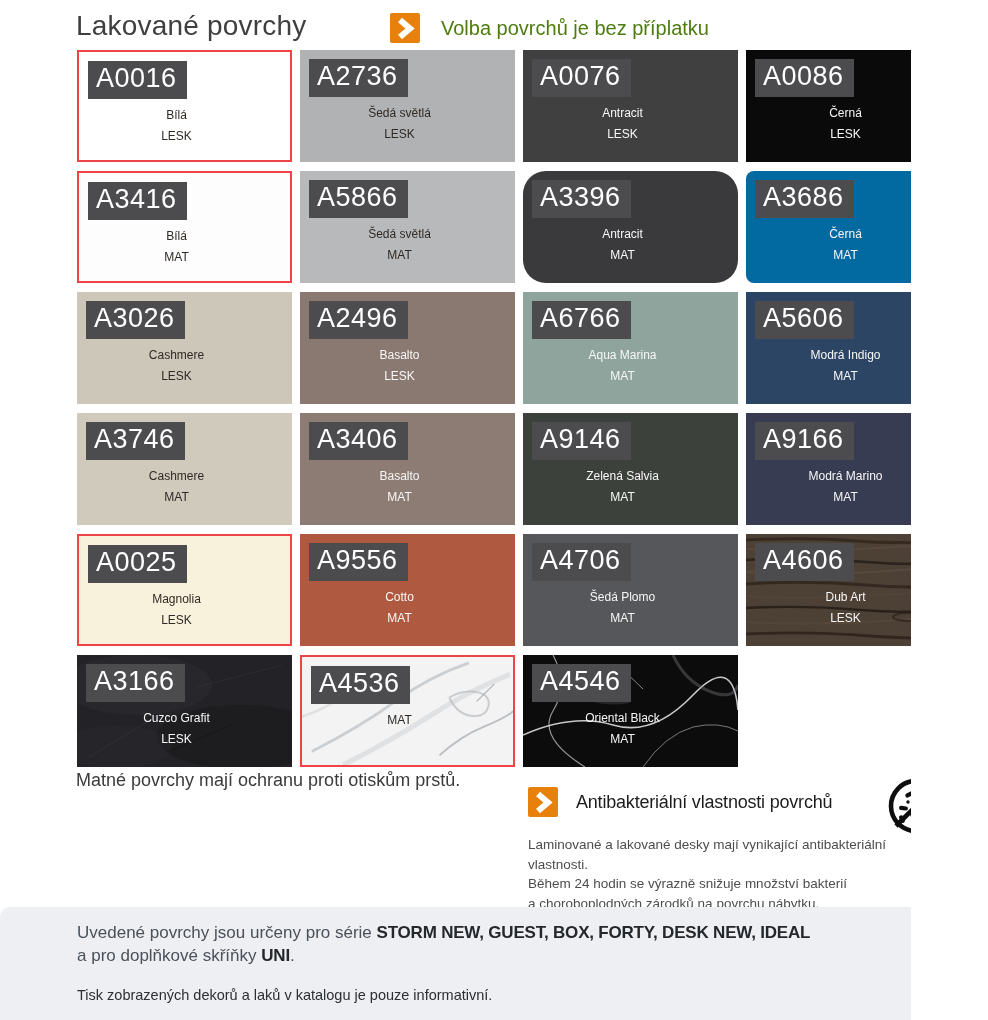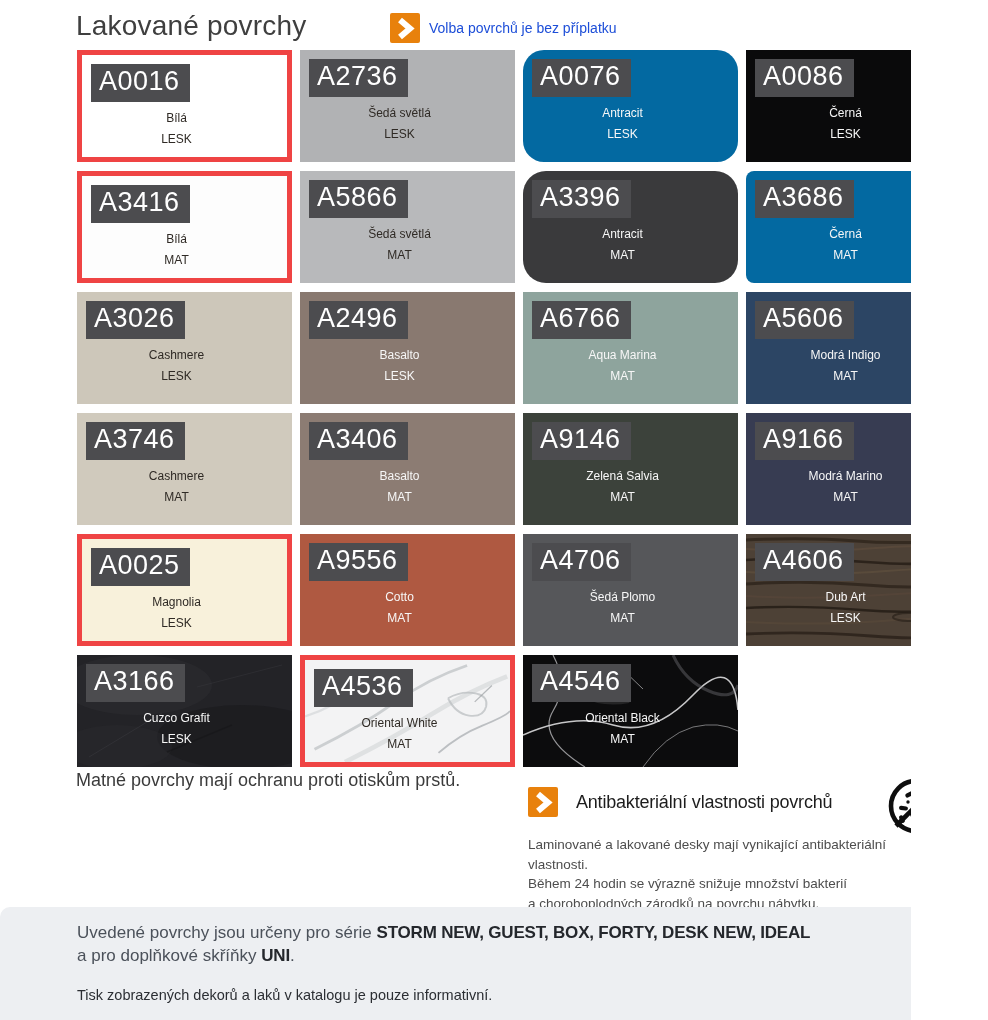--- a/index.html
+++ b/index.html
@@ -4,27 +4,27 @@
 <style>
   html,body{margin:0;padding:0;background:#ffffff;}
   .page{position:relative;width:911px;height:1020px;background:#ffffff;overflow:hidden;
         font-family:"Liberation Sans", sans-serif;color:#3a3a3a;}
 
   .title{position:absolute;left:76px;top:10px;font-size:28px;font-weight:400;color:#3f3f3f;letter-spacing:.2px;}
 
   .banner{position:absolute;left:390px;top:13px;display:flex;align-items:center;}
   .arrow-box{width:30px;height:30px;background:#e8810c;display:flex;align-items:center;justify-content:center;border-radius:2px;flex:0 0 auto;}
   .arrow-box svg{display:block;}
-  .banner-text{margin-left:9px;font-size:14px;color:#1d4ed8;}
+  .banner-text{margin-left:21px;font-size:20px;color:#4d7c0f;}
 
   .grid{position:absolute;left:77px;top:50px;display:grid;
         grid-template-columns:repeat(4,215px);grid-auto-rows:112px;
         column-gap:8px;row-gap:9px;}
   .swatch{position:relative;box-sizing:border-box;overflow:hidden;}
-  .swatch.bordered{border:5px solid #ef4444;}
+  .swatch.bordered{border:2px solid #ef4444;}
   .tex{position:absolute;inset:0;}
   .tex svg{width:100%;height:100%;display:block;}
   .code{position:absolute;left:9px;top:9px;background:#4c4c4f;color:#ffffff;
         font-size:27px;line-height:1;padding:4px 10px 7px 8px;letter-spacing:.5px;}
   .labels{position:absolute;left:0;right:16px;top:53px;text-align:center;
           font-size:12px;line-height:21px;}
   .swatch.darktext .labels{color:#2f2a25;}
   .swatch.lighttext .labels{color:#f7f7f7;}
 
   .fp-note{position:absolute;left:76px;top:770px;font-size:18px;color:#3b3b3b;}
@@ -65,21 +65,21 @@
         <div class="sfinish">LESK</div>
       </div>
     </div>
       <div class="swatch darktext" style="background: rgb(177, 178, 180);">
       <span class="code">A2736</span>
       <div class="labels">
         <div class="sname">Šedá světlá</div>
         <div class="sfinish">LESK</div>
       </div>
     </div>
-      <div class="swatch lighttext" style="background: #0369a1; border-radius: 21px;">
+      <div class="swatch lighttext" style="background: #404040;">
       <span class="code">A0076</span>
       <div class="labels">
         <div class="sname">Antracit</div>
         <div class="sfinish">LESK</div>
       </div>
     </div>
       <div class="swatch lighttext" style="background: rgb(10, 10, 11);">
       <span class="code">A0086</span>
       <div class="labels">
         <div class="sname">Černá</div>
@@ -238,21 +238,20 @@
             <path d="M10 98 Q60 72 95 46 T170 6" stroke="#c2c5c8" stroke-width="3" fill="none" opacity=".8"></path>
             <path d="M42 112 Q92 86 132 60 T212 18" stroke="#d6d8da" stroke-width="5" fill="none" opacity=".7"></path>
             <path d="M140 102 Q162 82 186 72 T215 56" stroke="#aeb2b5" stroke-width="2" fill="none" opacity=".8"></path>
             <path d="M150 42 q15 -9 30 -5 q12 3 10 14 q-3 12 -18 10 q-14 -2 -22 -19" stroke="#b6babd" stroke-width="2" fill="none" opacity=".7"></path>
             <path d="M0 62 Q30 52 56 30" stroke="#cfd2d4" stroke-width="2.5" fill="none" opacity=".6"></path>
             <path d="M178 46 L196 28" stroke="#9da1a4" stroke-width="1.4" opacity=".7"></path>
           </svg>
         </div>
       <span class="code">A4536</span>
       <div class="labels">
-        <div class="sname">Oriental White</div>
         <div class="sfinish">MAT</div>
       </div>
     </div>
       <div class="swatch lighttext">
         <div class="tex">
           <svg viewBox="0 0 215 112" preserveAspectRatio="none">
             <rect width="215" height="112" fill="#0c0c0d"></rect>
             <path d="M0 80 Q50 58 90 70 T170 40 T215 55" stroke="#e9e9ea" stroke-width="1.6" fill="none" opacity=".85"></path>
             <path d="M30 0 Q46 30 30 56 T62 112" stroke="#cfcfd1" stroke-width="1.2" fill="none" opacity=".7"></path>
             <path d="M120 112 Q142 80 170 72 Q196 66 215 76" stroke="#bfbfc2" stroke-width="1" fill="none" opacity=".6"></path>

